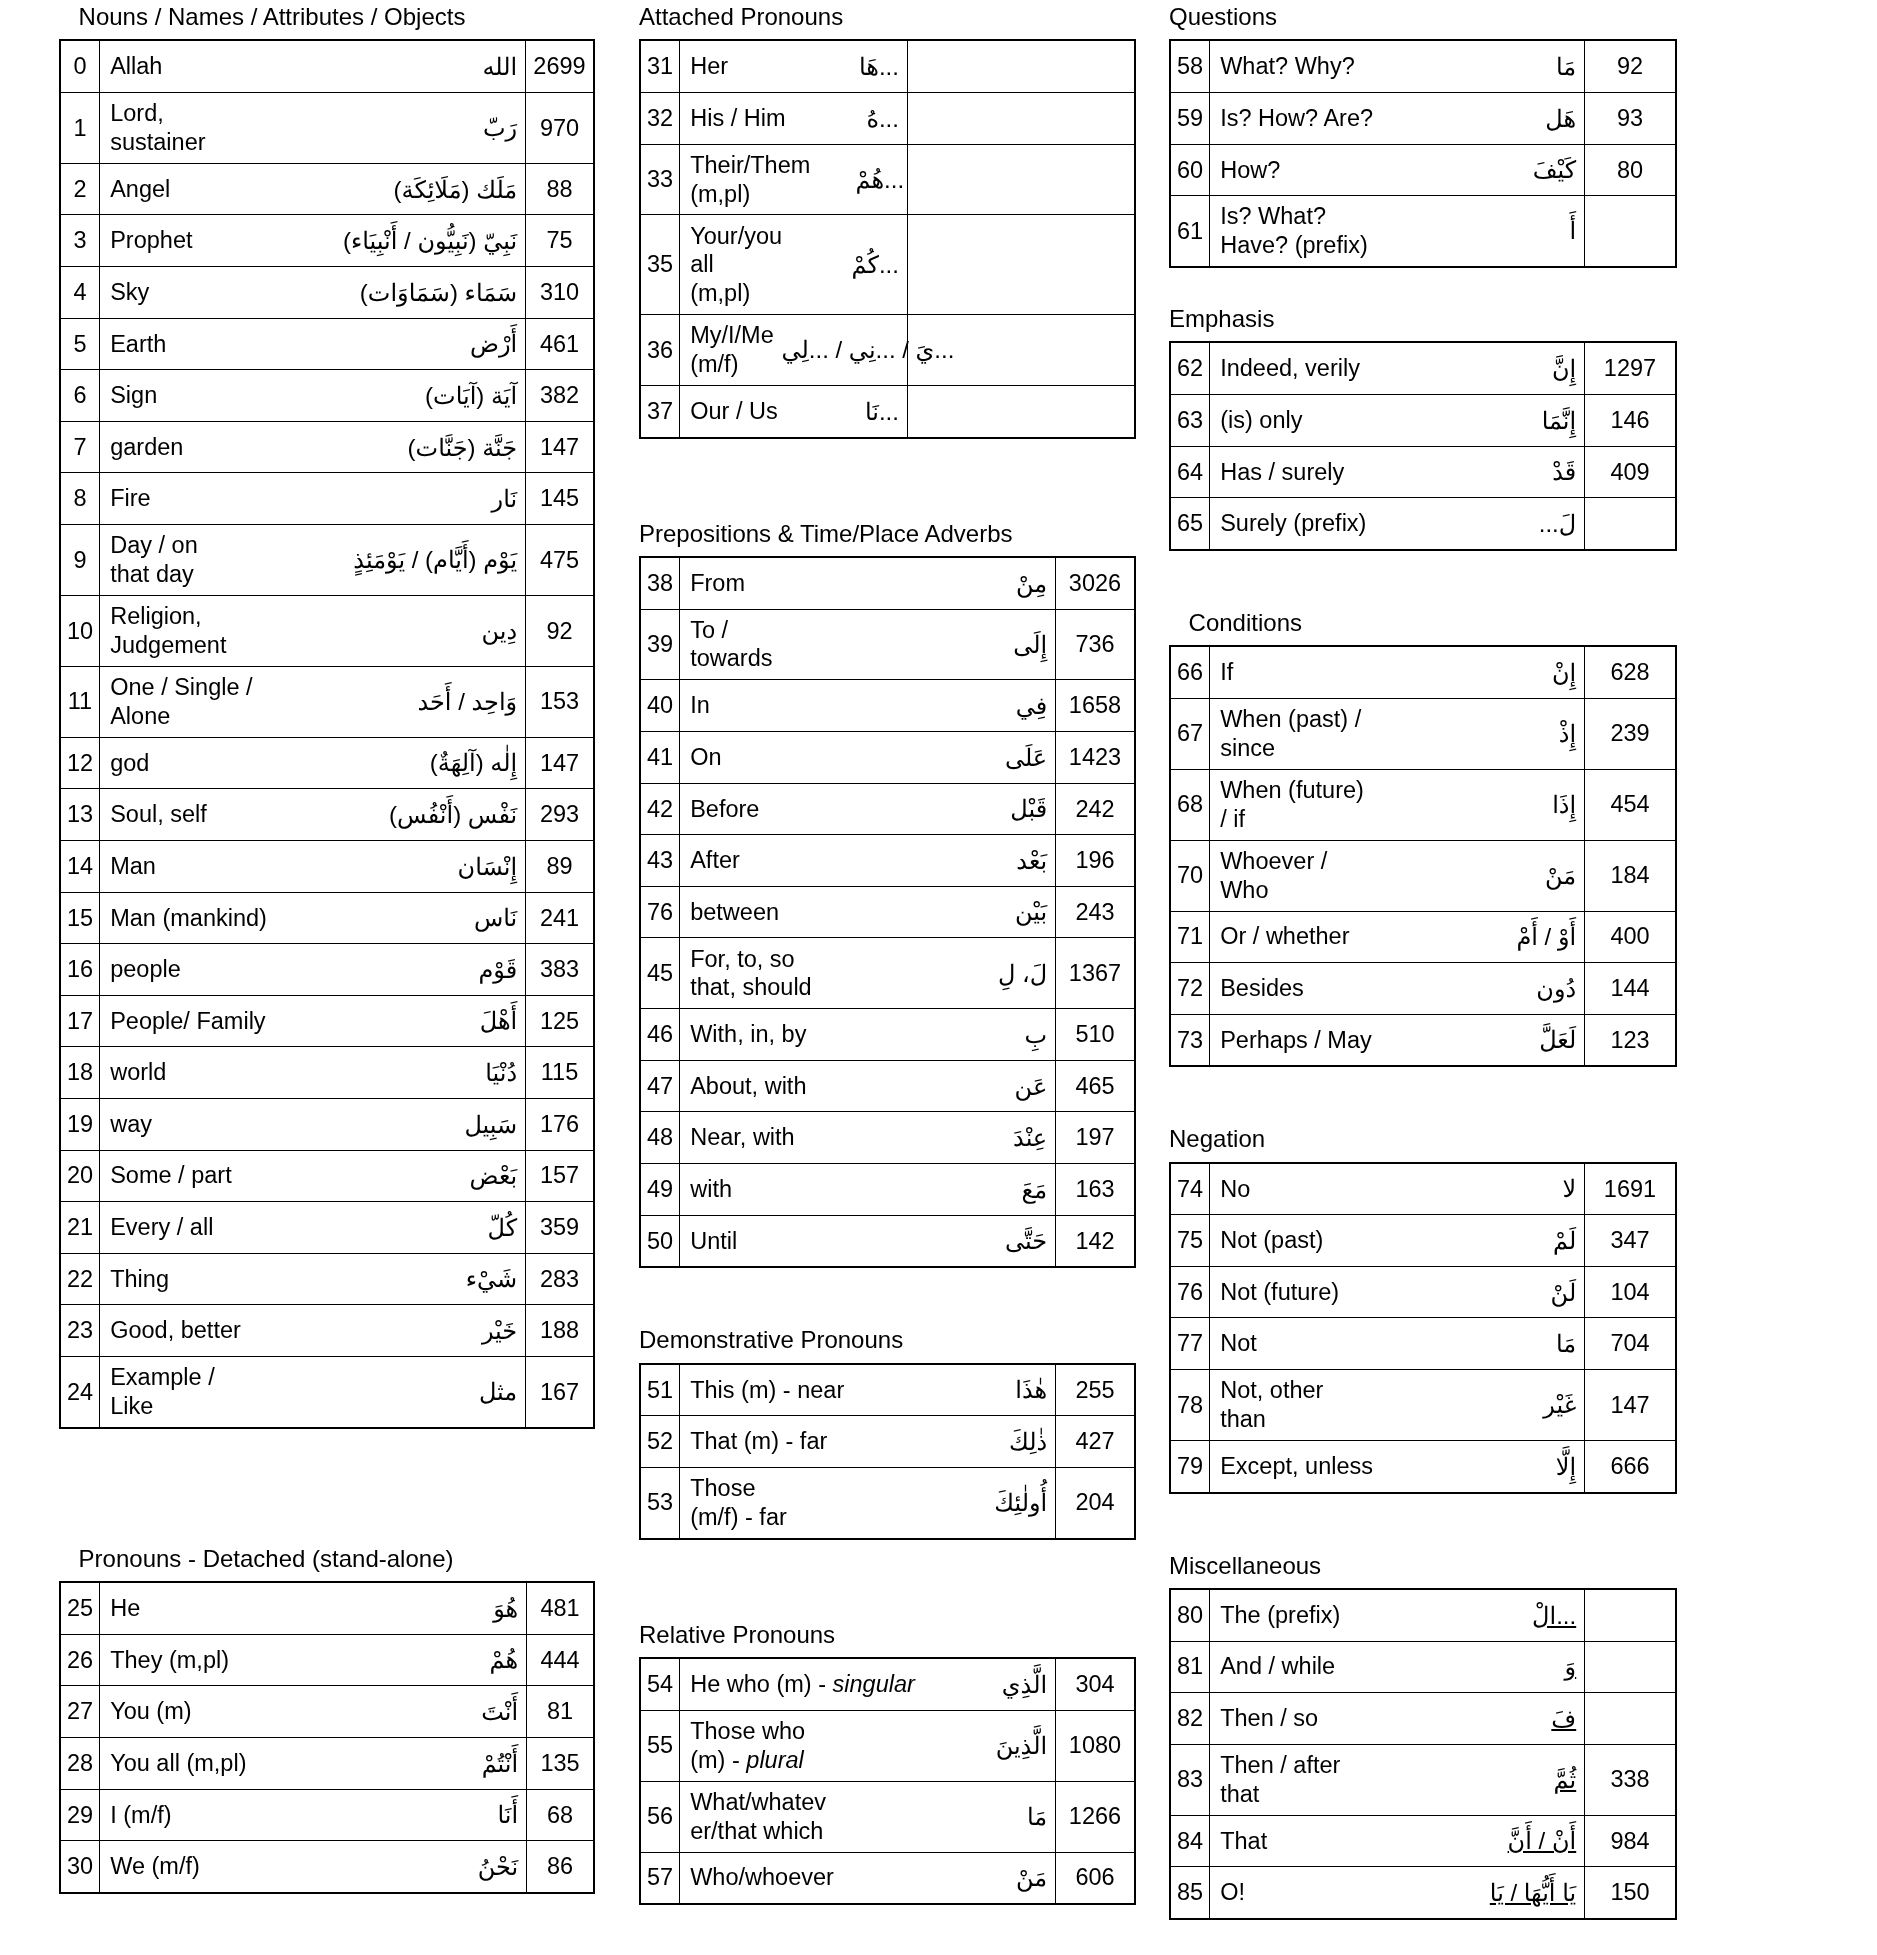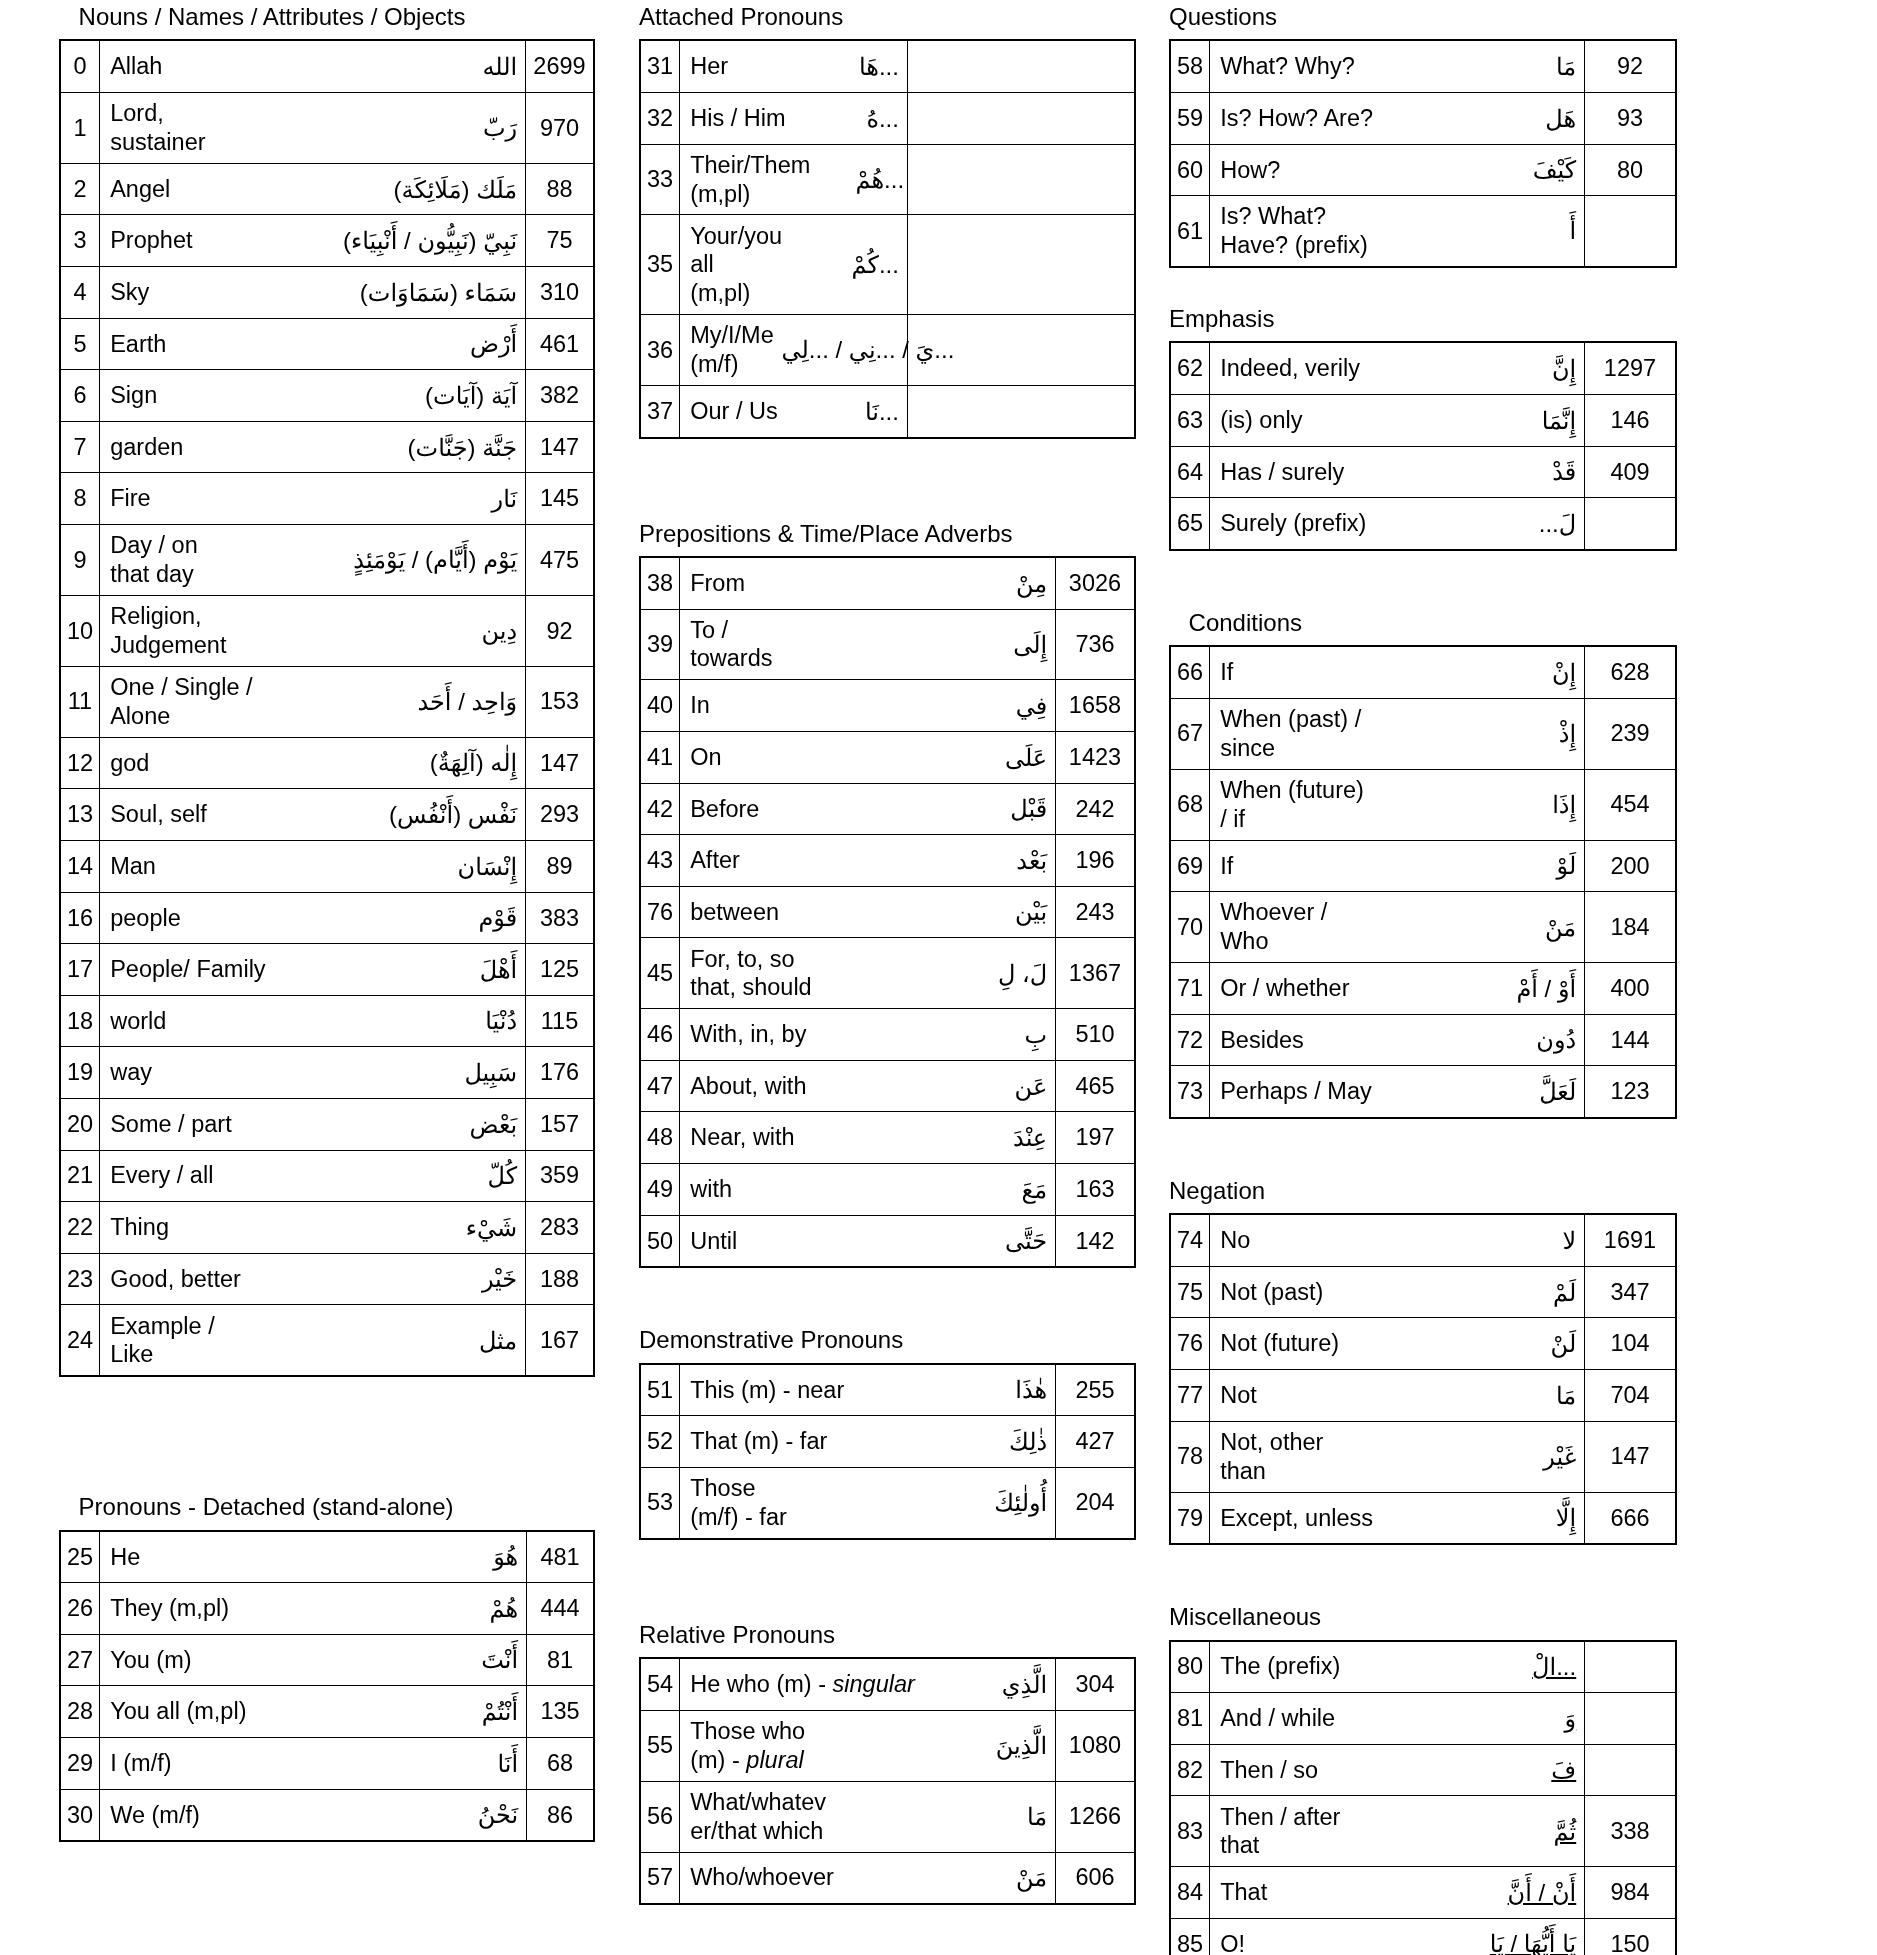--- a/index.html
+++ b/index.html
@@ -284,20 +284,30 @@
               <td class="c-idx">14</td>
               <td class="c-eng">
                 <div class="cellflex">
                   <span class="eng">Man</span>
                   <span class="ar">إِنْسَان</span>
                 </div>
               </td>
               <td class="c-num">89</td>
             </tr>
             <tr>
+              <td class="c-idx">15</td>
+              <td class="c-eng">
+                <div class="cellflex">
+                  <span class="eng">Man (mankind)</span>
+                  <span class="ar">نَاس</span>
+                </div>
+              </td>
+              <td class="c-num">241</td>
+            </tr>
+            <tr>
               <td class="c-idx">16</td>
               <td class="c-eng">
                 <div class="cellflex">
                   <span class="eng">people</span>
                   <span class="ar">قَوْم</span>
                 </div>
               </td>
               <td class="c-num">383</td>
             </tr>
             <tr>
@@ -899,30 +909,20 @@
               <td class="c-eng">
                 <div class="cellflex">
                   <span class="eng">When (future)
 / if</span>
                   <span class="ar">إِذَا</span>
                 </div>
               </td>
               <td class="c-num">454</td>
             </tr>
             <tr>
-              <td class="c-idx">69</td>
-              <td class="c-eng">
-                <div class="cellflex">
-                  <span class="eng">If</span>
-                  <span class="ar">لَوْ</span>
-                </div>
-              </td>
-              <td class="c-num">200</td>
-            </tr>
-            <tr>
               <td class="c-idx">70</td>
               <td class="c-eng">
                 <div class="cellflex">
                   <span class="eng">Whoever /
 Who</span>
                   <span class="ar">مَنْ</span>
                 </div>
               </td>
               <td class="c-num">184</td>
             </tr>

